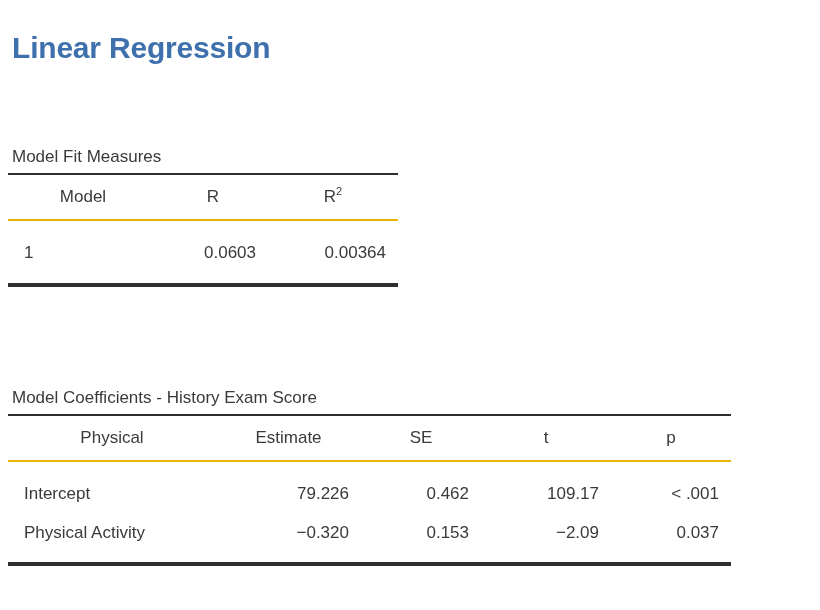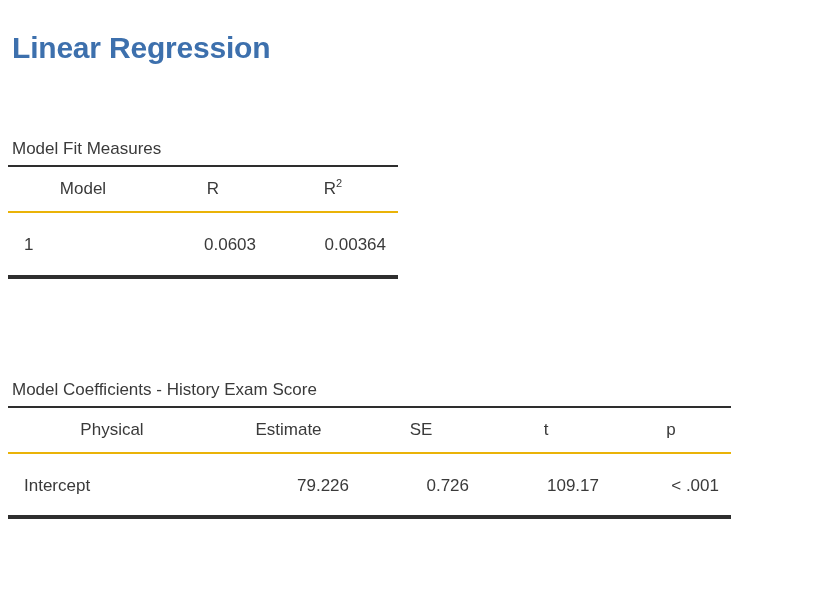--- a/index.html
+++ b/index.html
@@ -30,20 +30,21 @@
     font-size: 30px;
     font-weight: bold;
     color: #3d70ad;
     letter-spacing: -0.2px;
     line-height: 38px;
     white-space: nowrap;
   }
   
   .table-block {
     position: absolute;
+    margin-top: 8px;
   }
   .table-caption {
     font-size: 17px;
     font-weight: normal;
     color: #3a3a3a;
     line-height: 22px;
     padding-left: 4px;
     white-space: nowrap;
   }
   table.stat {
@@ -147,21 +148,28 @@
           <th class="hdr-num">Estimate</th>
           <th class="hdr-num">SE</th>
           <th class="hdr-num">t</th>
           <th class="hdr-num">p</th>
         </tr>
       </thead>
       <tbody>
         <tr>
           <td class="col-label">Intercept</td>
           <td class="col-num">79.226</td>
-          <td class="col-num">0.726</td>
+          <td class="col-num">0.462</td>
           <td class="col-num">109.17</td>
           <td class="col-num">&lt; .001</td>
+        </tr>
+        <tr>
+          <td class="col-label">Physical Activity</td>
+          <td class="col-num">−0.320</td>
+          <td class="col-num">0.153</td>
+          <td class="col-num">−2.09</td>
+          <td class="col-num">0.037</td>
         </tr>
       </tbody>
     </table>
   </div>
 
 </div>
 
 </body></html>

